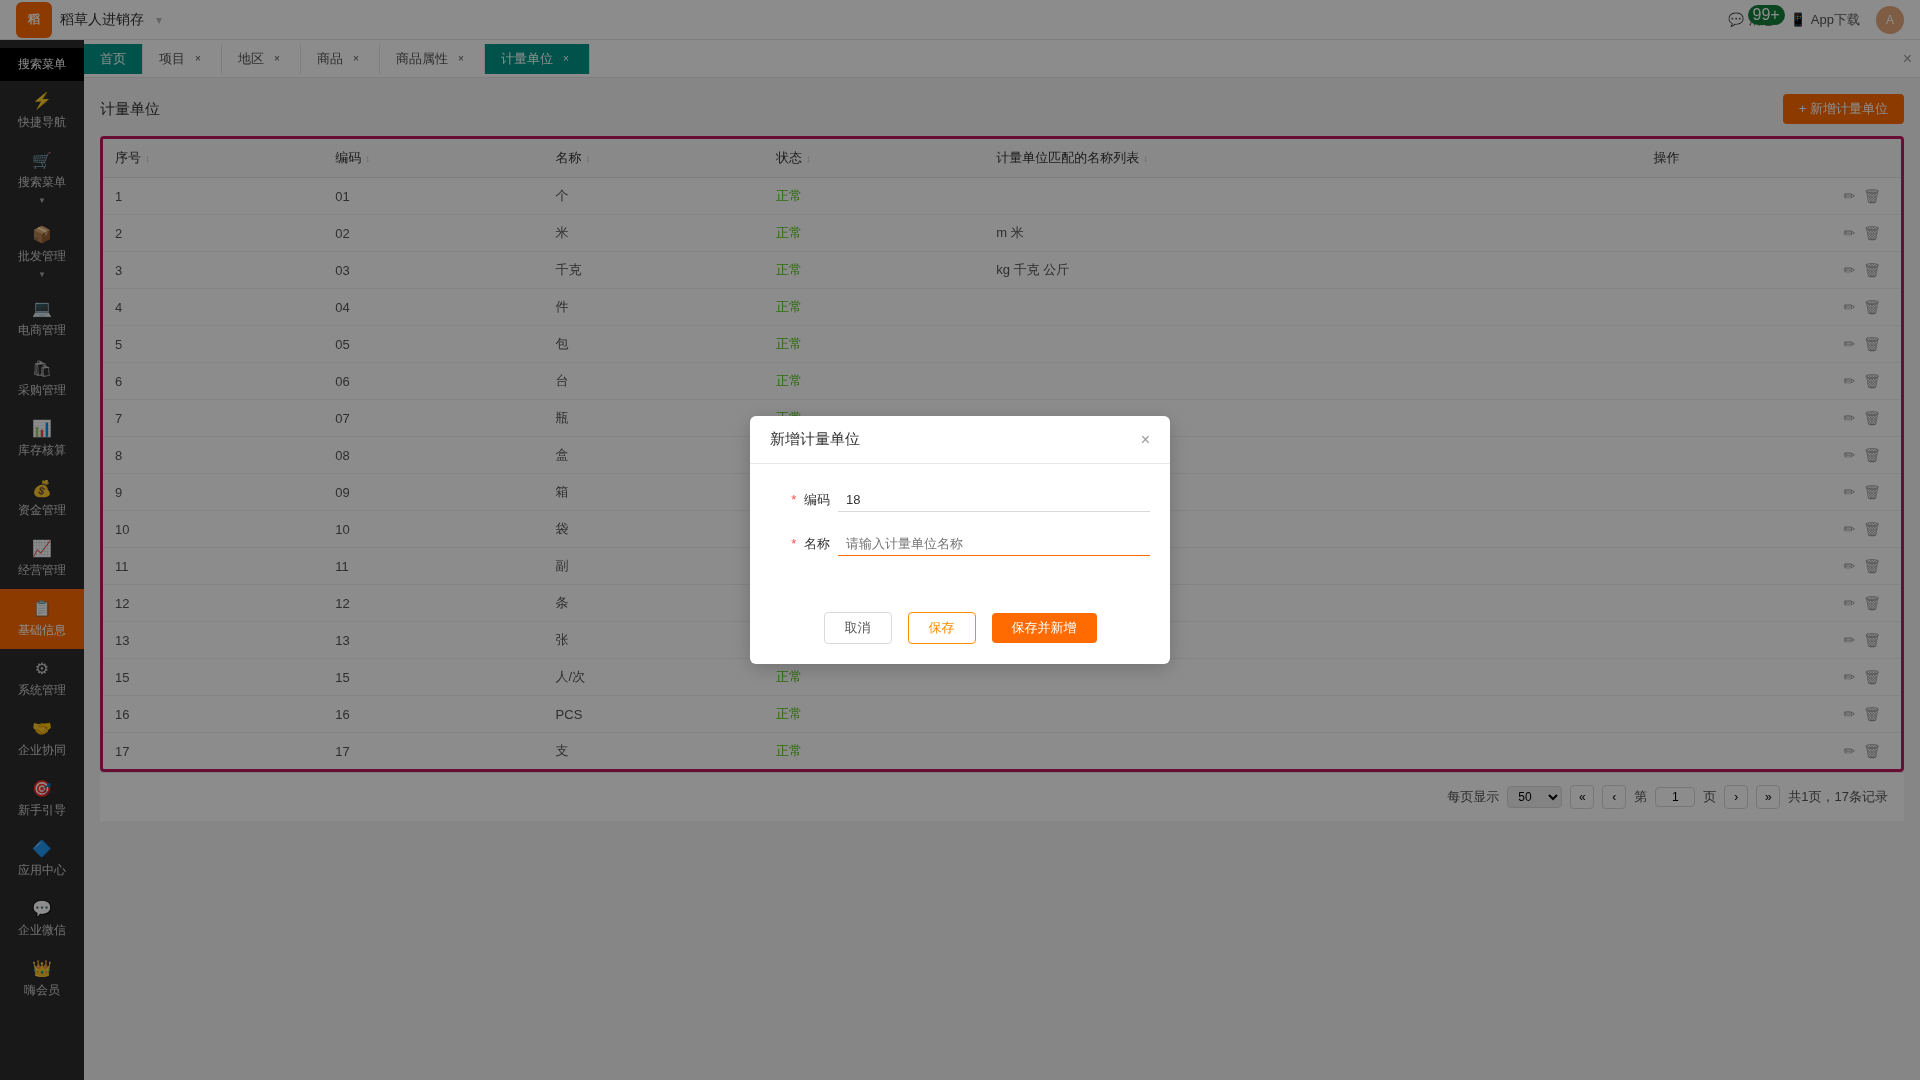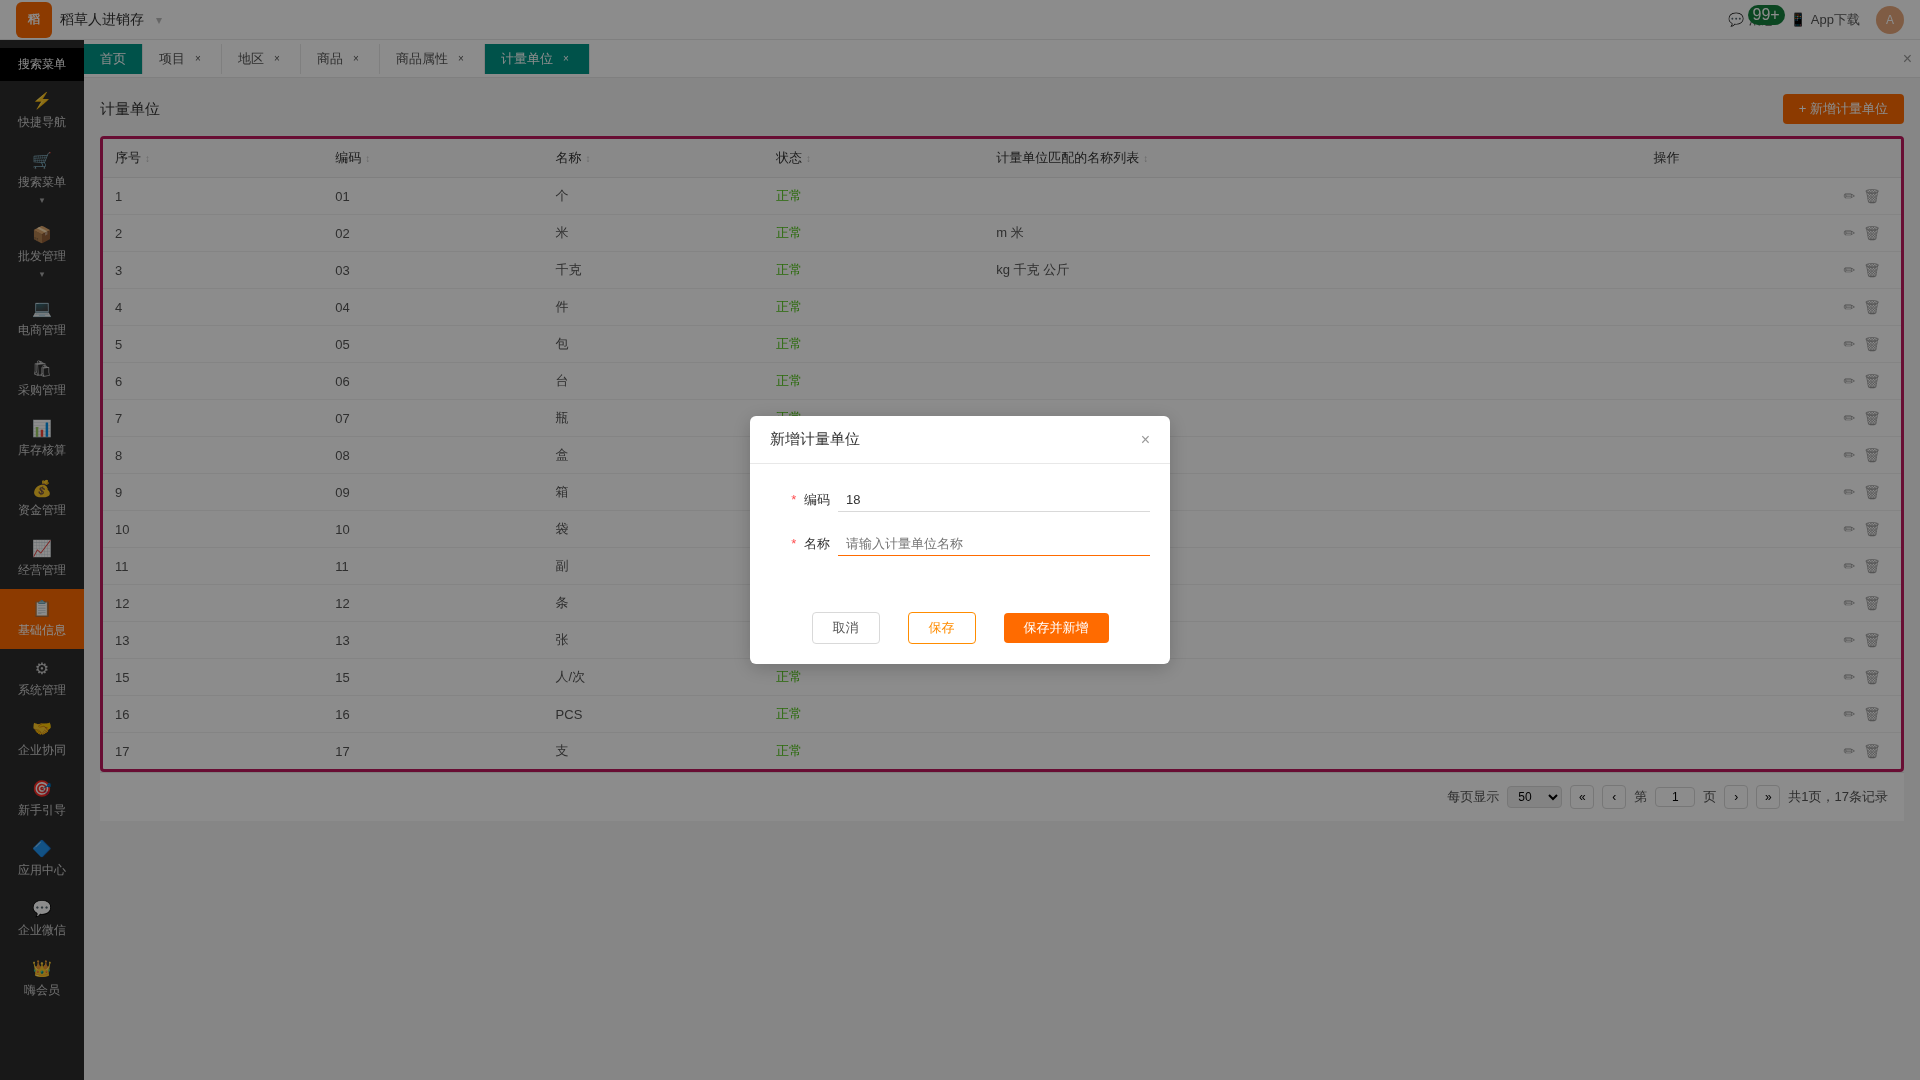--- a/index.html
+++ b/index.html
@@ -254,21 +254,21 @@
       border-bottom: 1px solid #d9d9d9;
       padding: 4px 8px;
       font-size: 13px;
       outline: none;
       color: #333;
     }
     .form-input.active-input { border-bottom-color: #ff6b00; }
     .modal-footer {
       display: flex; align-items: center; justify-content: center;
       padding: 12px 20px 20px;
-      gap: 28px;
+      gap: 16px;
     }
     .btn-cancel {
       padding: 6px 20px;
       border: 1px solid #d9d9d9;
       background: #fff;
       border-radius: 4px;
       cursor: pointer;
       font-size: 13px;
       color: #555;
     }

